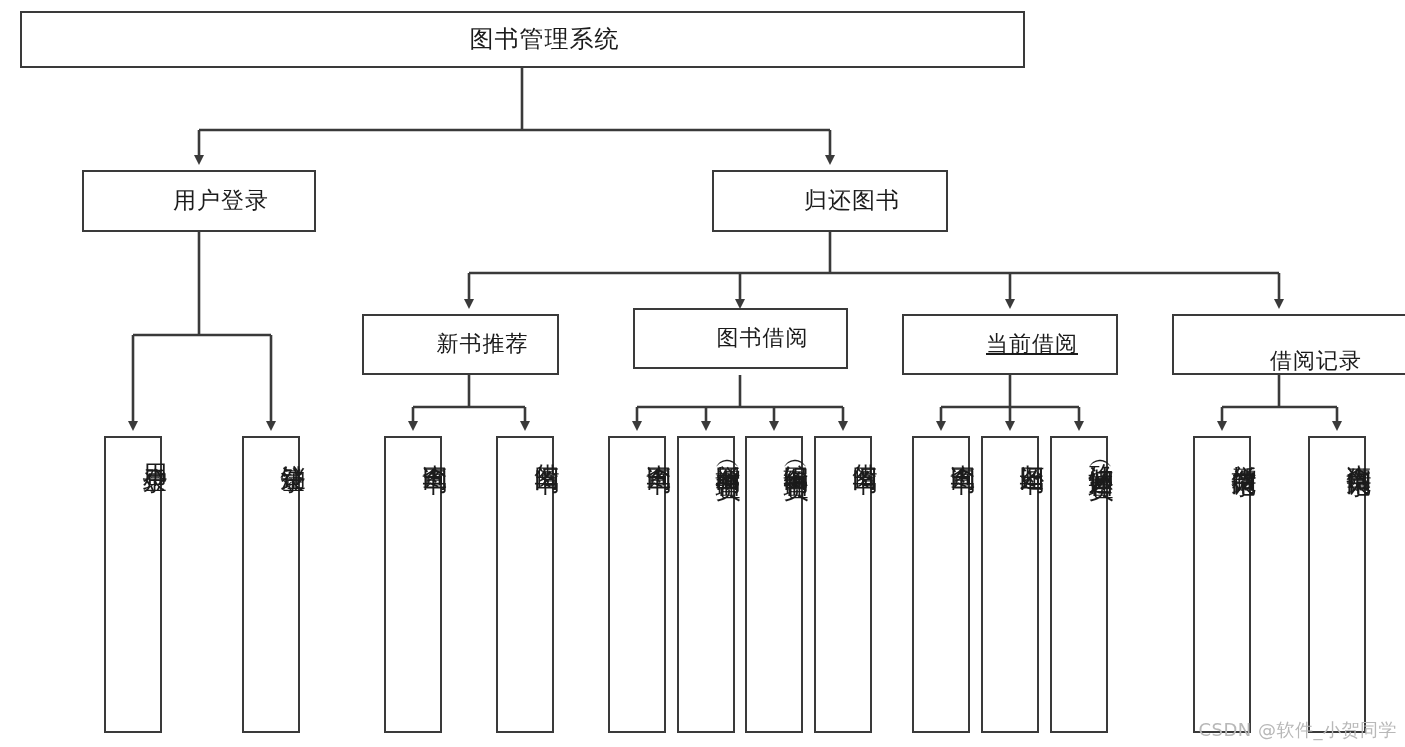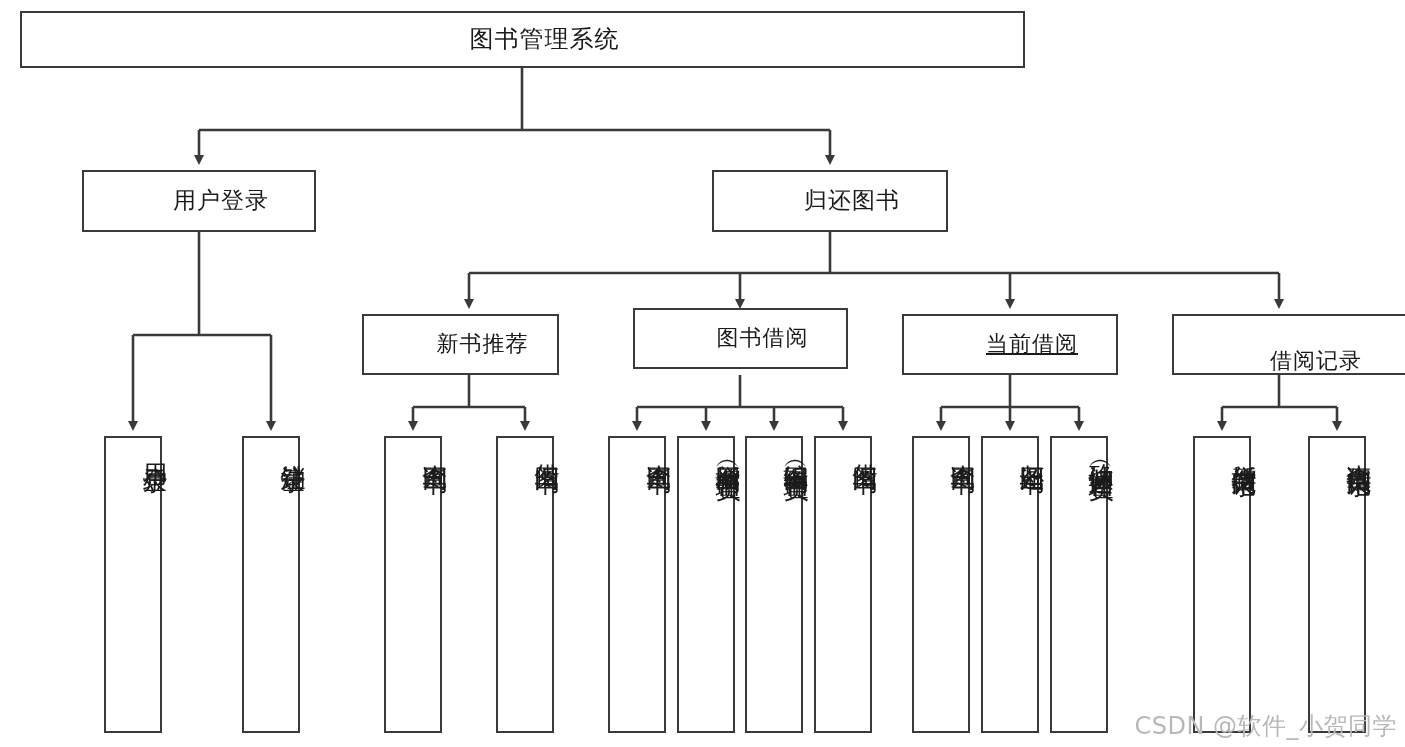--- a/index.html
+++ b/index.html
@@ -63,21 +63,21 @@
     font-size: 25px;
     line-height: 1.08;
     letter-spacing: 2px;
     white-space: nowrap;
     color: #1b1b1b;
   }
   .watermark {
     position: absolute;
     right: 8px;
     bottom: 5px;
-    font-size: 24px;
+    font-size: 18px;
     color: #b8b8b8;
     letter-spacing: 0.5px;
     white-space: nowrap;
   }
 </style>
 </head>
 <body>
 
 <div id="canvas">
 

